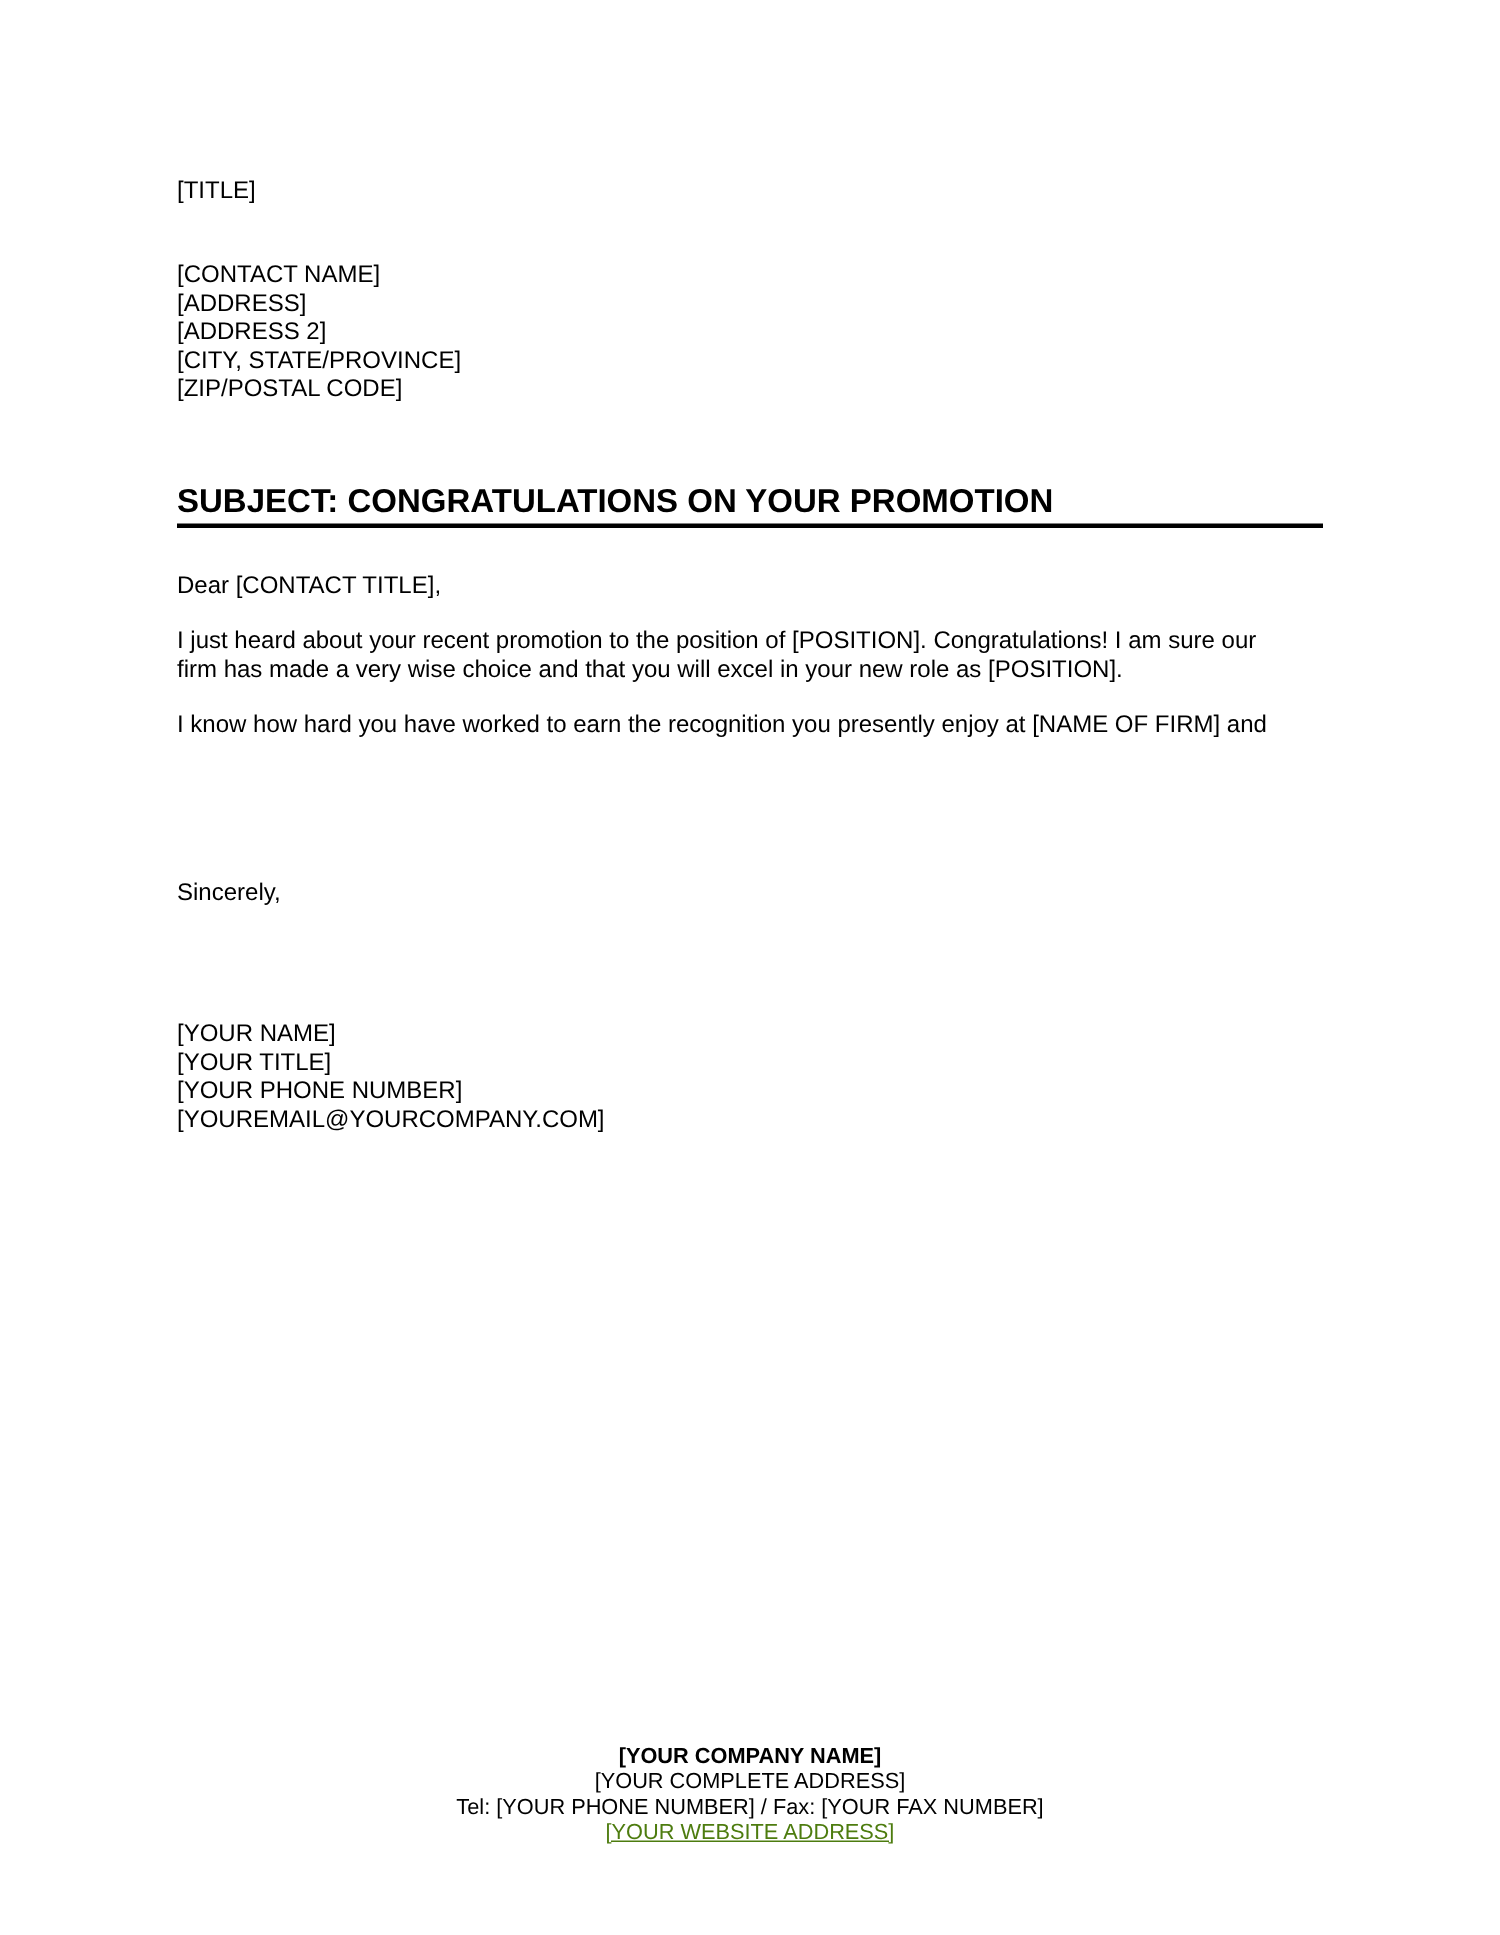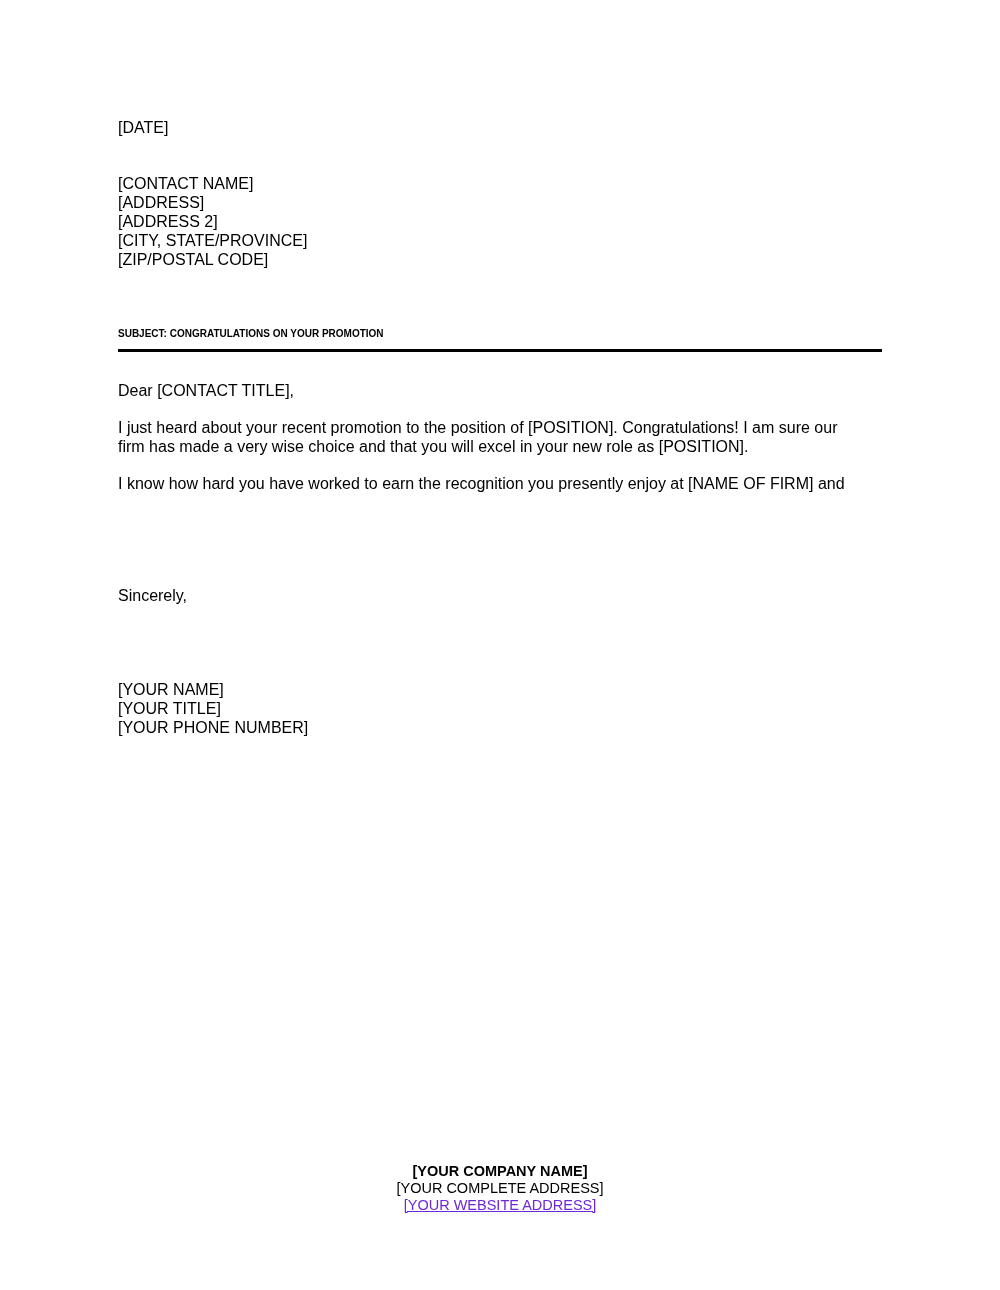--- a/index.html
+++ b/index.html
@@ -1,30 +1,30 @@
 <!DOCTYPE html>
 <html><head>
   <meta charset="utf-8">
   <style>
     html, body { margin: 0; padding: 0; background: #ffffff; }
     body { width: 1000px; height: 1290px; position: relative; overflow: hidden;
            font-family: "Liberation Sans", sans-serif; color: #000; font-size: 16px; }
     .page { position: absolute; left: 0; top: 0; width: 1000px; height: 1290px; }
     .line { position: absolute; left: 118px; white-space: nowrap; line-height: 19px; font-size: 16px; }
-    .subject { font-weight: bold; font-size: 10px; }
+    .subject { font-weight: bold; font-size: 22px; }
     .rule { position: absolute; left: 118px; top: 349px; width: 764px; height: 3px; background: #000; }
     .footer { position: absolute; left: 0; width: 1000px; text-align: center; top: 1163px; font-size: 14.5px; line-height: 17px; }
     .footer .bold { font-weight: bold; }
-    .footer a { color: #6d28d9; text-decoration: underline; }
+    .footer a { color: #4d7c0f; text-decoration: underline; }
   </style>
 </head>
 <body>
 
 <div class="page">
-  <div class="line" style="top:118px">[DATE]</div>
+  <div class="line" style="top:118px">[TITLE]</div>
 
   <div class="line" style="top:174px">[CONTACT NAME]</div>
   <div class="line" style="top:193px">[ADDRESS]</div>
   <div class="line" style="top:212px">[ADDRESS 2]</div>
   <div class="line" style="top:231px">[CITY, STATE/PROVINCE]</div>
   <div class="line" style="top:250px">[ZIP/POSTAL CODE]</div>
 
   <div class="line subject" style="top:324px">SUBJECT: CONGRATULATIONS ON YOUR PROMOTION</div>
   <div class="rule"></div>
 
@@ -34,19 +34,21 @@
   <div class="line" style="top:437px">firm has made a very wise choice and that you will excel in your new role as [POSITION].</div>
 
   <div class="line" style="top:474px">I know how hard you have worked to earn the recognition you presently enjoy at [NAME OF FIRM] and</div>
 
 
   <div class="line" style="top:586px">Sincerely,</div>
 
   <div class="line" style="top:680px">[YOUR NAME]</div>
   <div class="line" style="top:699px">[YOUR TITLE]</div>
   <div class="line" style="top:718px">[YOUR PHONE NUMBER]</div>
+  <div class="line" style="top:737px">[YOUREMAIL@YOURCOMPANY.COM]</div>
 
   <div class="footer">
     <div class="bold">[YOUR COMPANY NAME]</div>
     <div>[YOUR COMPLETE ADDRESS]</div>
+    <div>Tel: [YOUR PHONE NUMBER] / Fax: [YOUR FAX NUMBER]</div>
     <div><a href="#">[YOUR WEBSITE ADDRESS]</a></div>
   </div>
 </div>
 
 </body></html>

